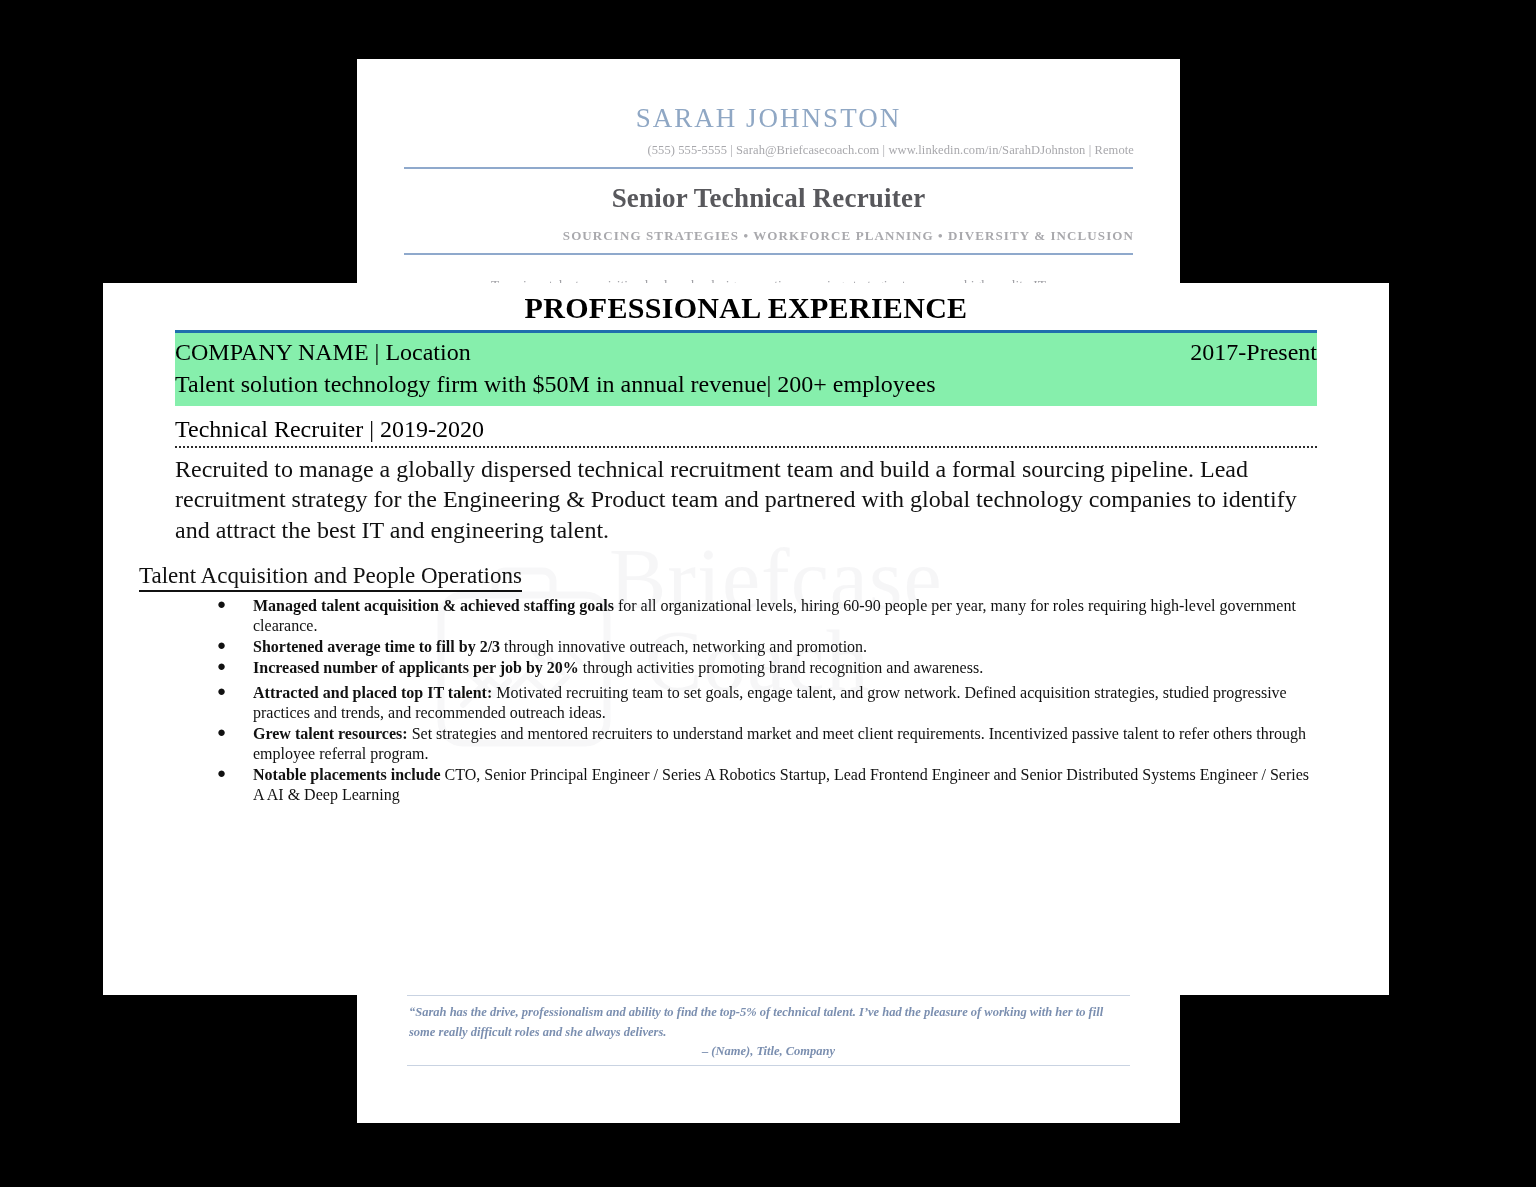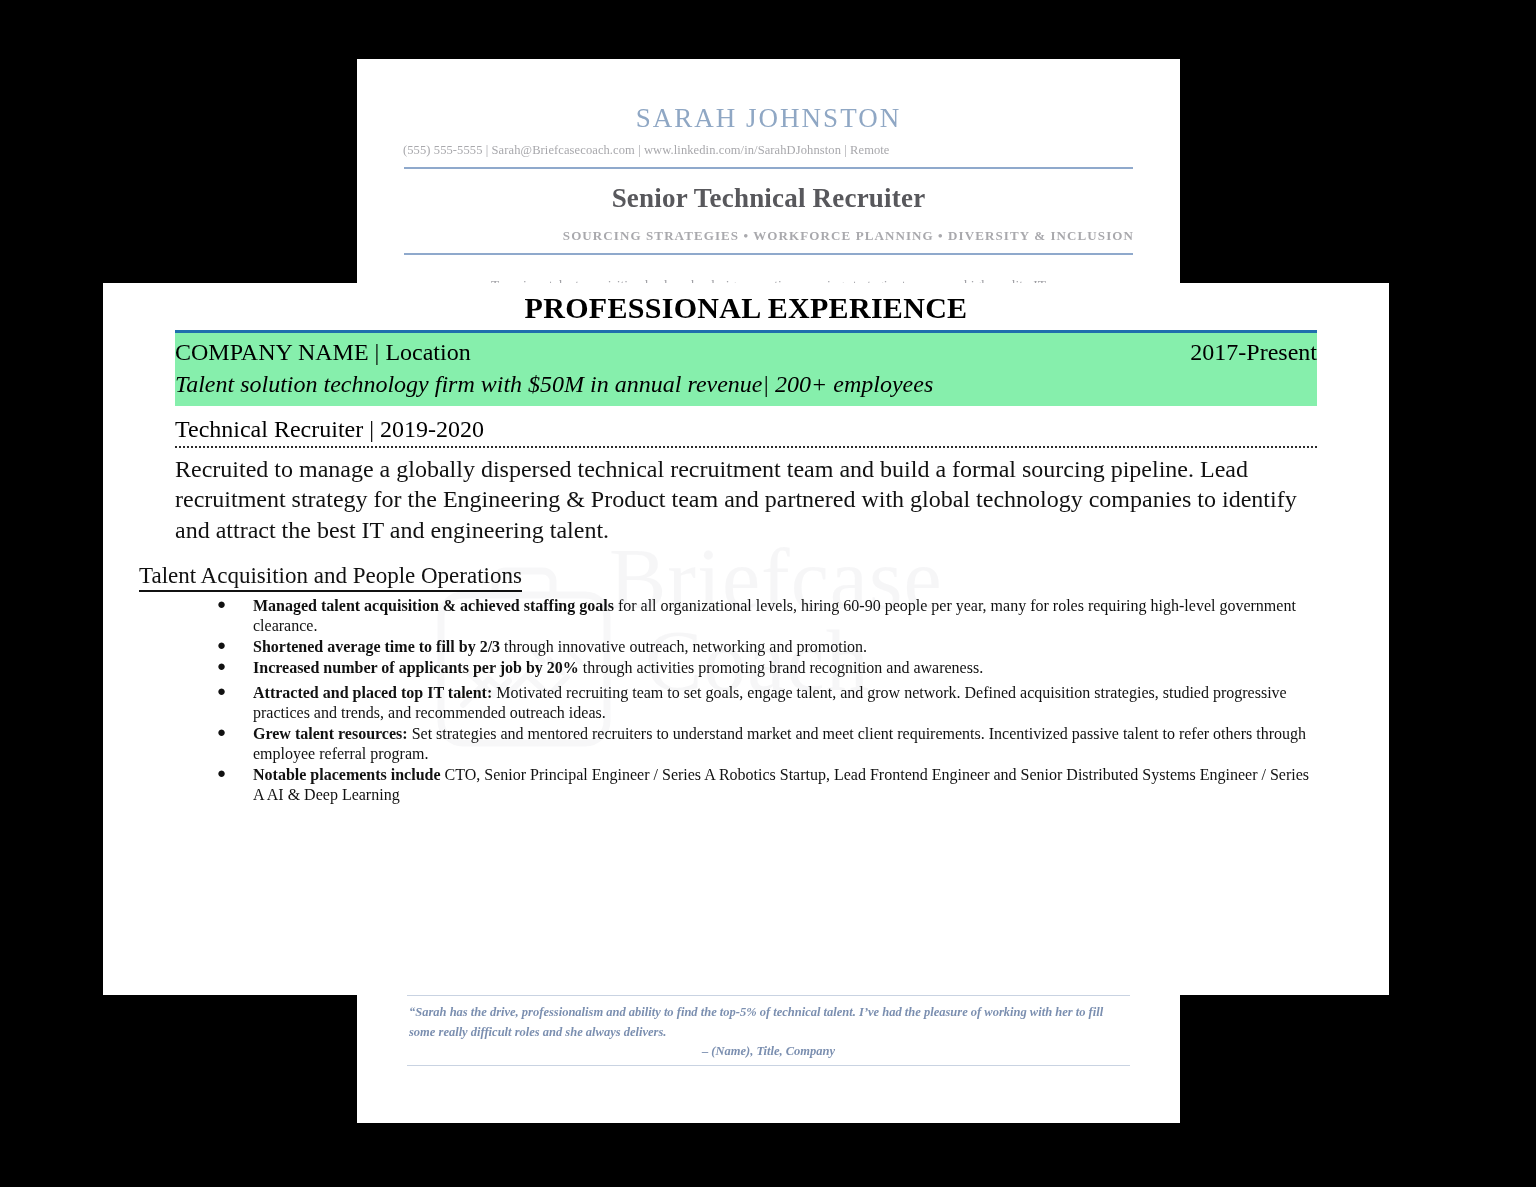--- a/index.html
+++ b/index.html
@@ -36,21 +36,21 @@
   .bg-name {
     text-align: center;
     font-family: "Liberation Serif", serif;
     font-size: 27px;
     letter-spacing: 2.0px;
     color: #8FA7C4;
     font-weight: 400;
     margin-top: 6px;
   }
   .bg-contact {
-    text-align: left;
+    text-align: right;
     font-size: 12.5px;
     color: #a8a8ac;
     margin-top: 9px;
     letter-spacing: 0.1px;
     font-family: Liberation Serif, serif;
   }
   .bg-rule {
     height: 2px;
     background: #8fa9cc;
     margin: 9px 1px 0 1px;
@@ -176,21 +176,20 @@
   .company-row {
     display: flex;
     justify-content: space-between;
     align-items: baseline;
     font-size: 24px;
     line-height: 1.25;
   }
   .company-name { color: #000; }
   .company-dates { color: #000; white-space: nowrap; }
   .company-desc {
-    font-style: italic;
     font-size: 24px;
     line-height: 1.3;
     color: #000;
     margin-top: 2px;
   }
 
   .role-block { margin: 8px 72px 0 72px; }
   .role-line {
     font-size: 24px;
     line-height: 1.25;

